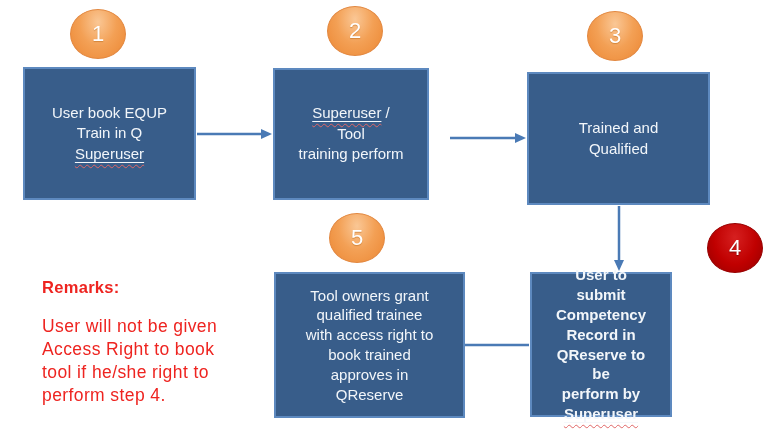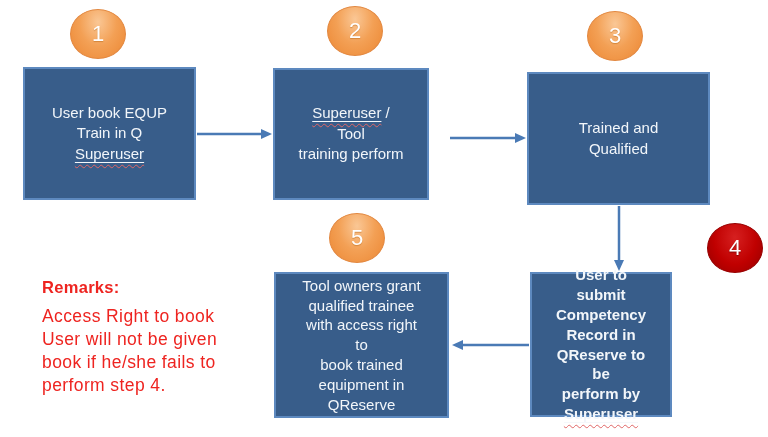--- a/index.html
+++ b/index.html
@@ -39,21 +39,21 @@
     justify-content:center;align-items:center;
     text-align:center;
     font-size:15px;line-height:20.5px;
     padding:4px 22px;
     z-index:1;
   }
   .box1{left:23px;top:67px;width:173px;height:133px;}
   .box2{left:273px;top:68px;width:156px;height:132px;}
   .box3{left:527px;top:72px;width:183px;height:133px;}
   .box4{left:530px;top:272px;width:142px;height:145px;line-height:19.8px;font-weight:bold;}
-  .box5{left:274px;top:272px;width:175px;height:146px;line-height:19.8px;}
+  .box5{left:274px;top:272px;width:191px;height:146px;line-height:19.8px;text-align:right;}
   .badge{
     position:absolute;width:56px;height:50px;border-radius:50%;
     display:flex;align-items:center;justify-content:center;
     color:var(--badge-text);font-size:22px;
     z-index:2;
   }
   .badge-orange{
     background:radial-gradient(ellipse at 50% 25%, var(--badge-orange-top) 0%, var(--badge-orange-mid) 48%, var(--badge-orange-bottom) 100%);
     border:1px solid var(--badge-orange-border);
     text-shadow:0 1px 1px rgba(190,110,30,.6);
@@ -79,21 +79,21 @@
     text-decoration-thickness:1px;
     text-underline-offset:5px;
   }
   .remarks{
     position:absolute;left:42px;top:278px;width:232px;
     color:var(--remarks-red);
     z-index:1;
   }
   .remarks-heading{
     font-weight:bold;font-size:16.5px;letter-spacing:.3px;
-    margin-bottom:8px;
+    margin-bottom:18px;
   }
   .remarks-body{font-size:17.5px;line-height:23px;letter-spacing:.4px;}
 </style>
 </head>
 <body>
 
 <div class="slide">
 
   <svg class="arrows" width="768" height="437" viewBox="0 0 768 437">
     <g stroke="var(--arrow)" stroke-width="2.5" fill="var(--arrow)">
@@ -161,27 +161,27 @@
     <div>
       <span class="u-solid"><span class="u-wavy">Superuser</span></span>
     </div>
   </div>
 
   <div class="box box5">
     <div><span>Tool owners grant</span></div>
     <div><span>qualified trainee</span></div>
     <div><span>with access right to</span></div>
     <div><span>book trained</span></div>
-    <div><span>equipment in</span></div>
+    <div><span>approves in</span></div>
     <div><span>QReserve</span></div>
   </div>
 
   <div class="remarks">
     <div class="remarks-heading">Remarks:</div>
     <div class="remarks-body">
+      <div>User will not be given</div>
       <div>Access Right to book</div>
-      <div>User will not be given</div>
-      <div>book if he/she fails to</div>
+      <div>tool if he/she right to</div>
       <div>perform step 4.</div>
     </div>
   </div>
 
 </div>
 
 </body></html>

